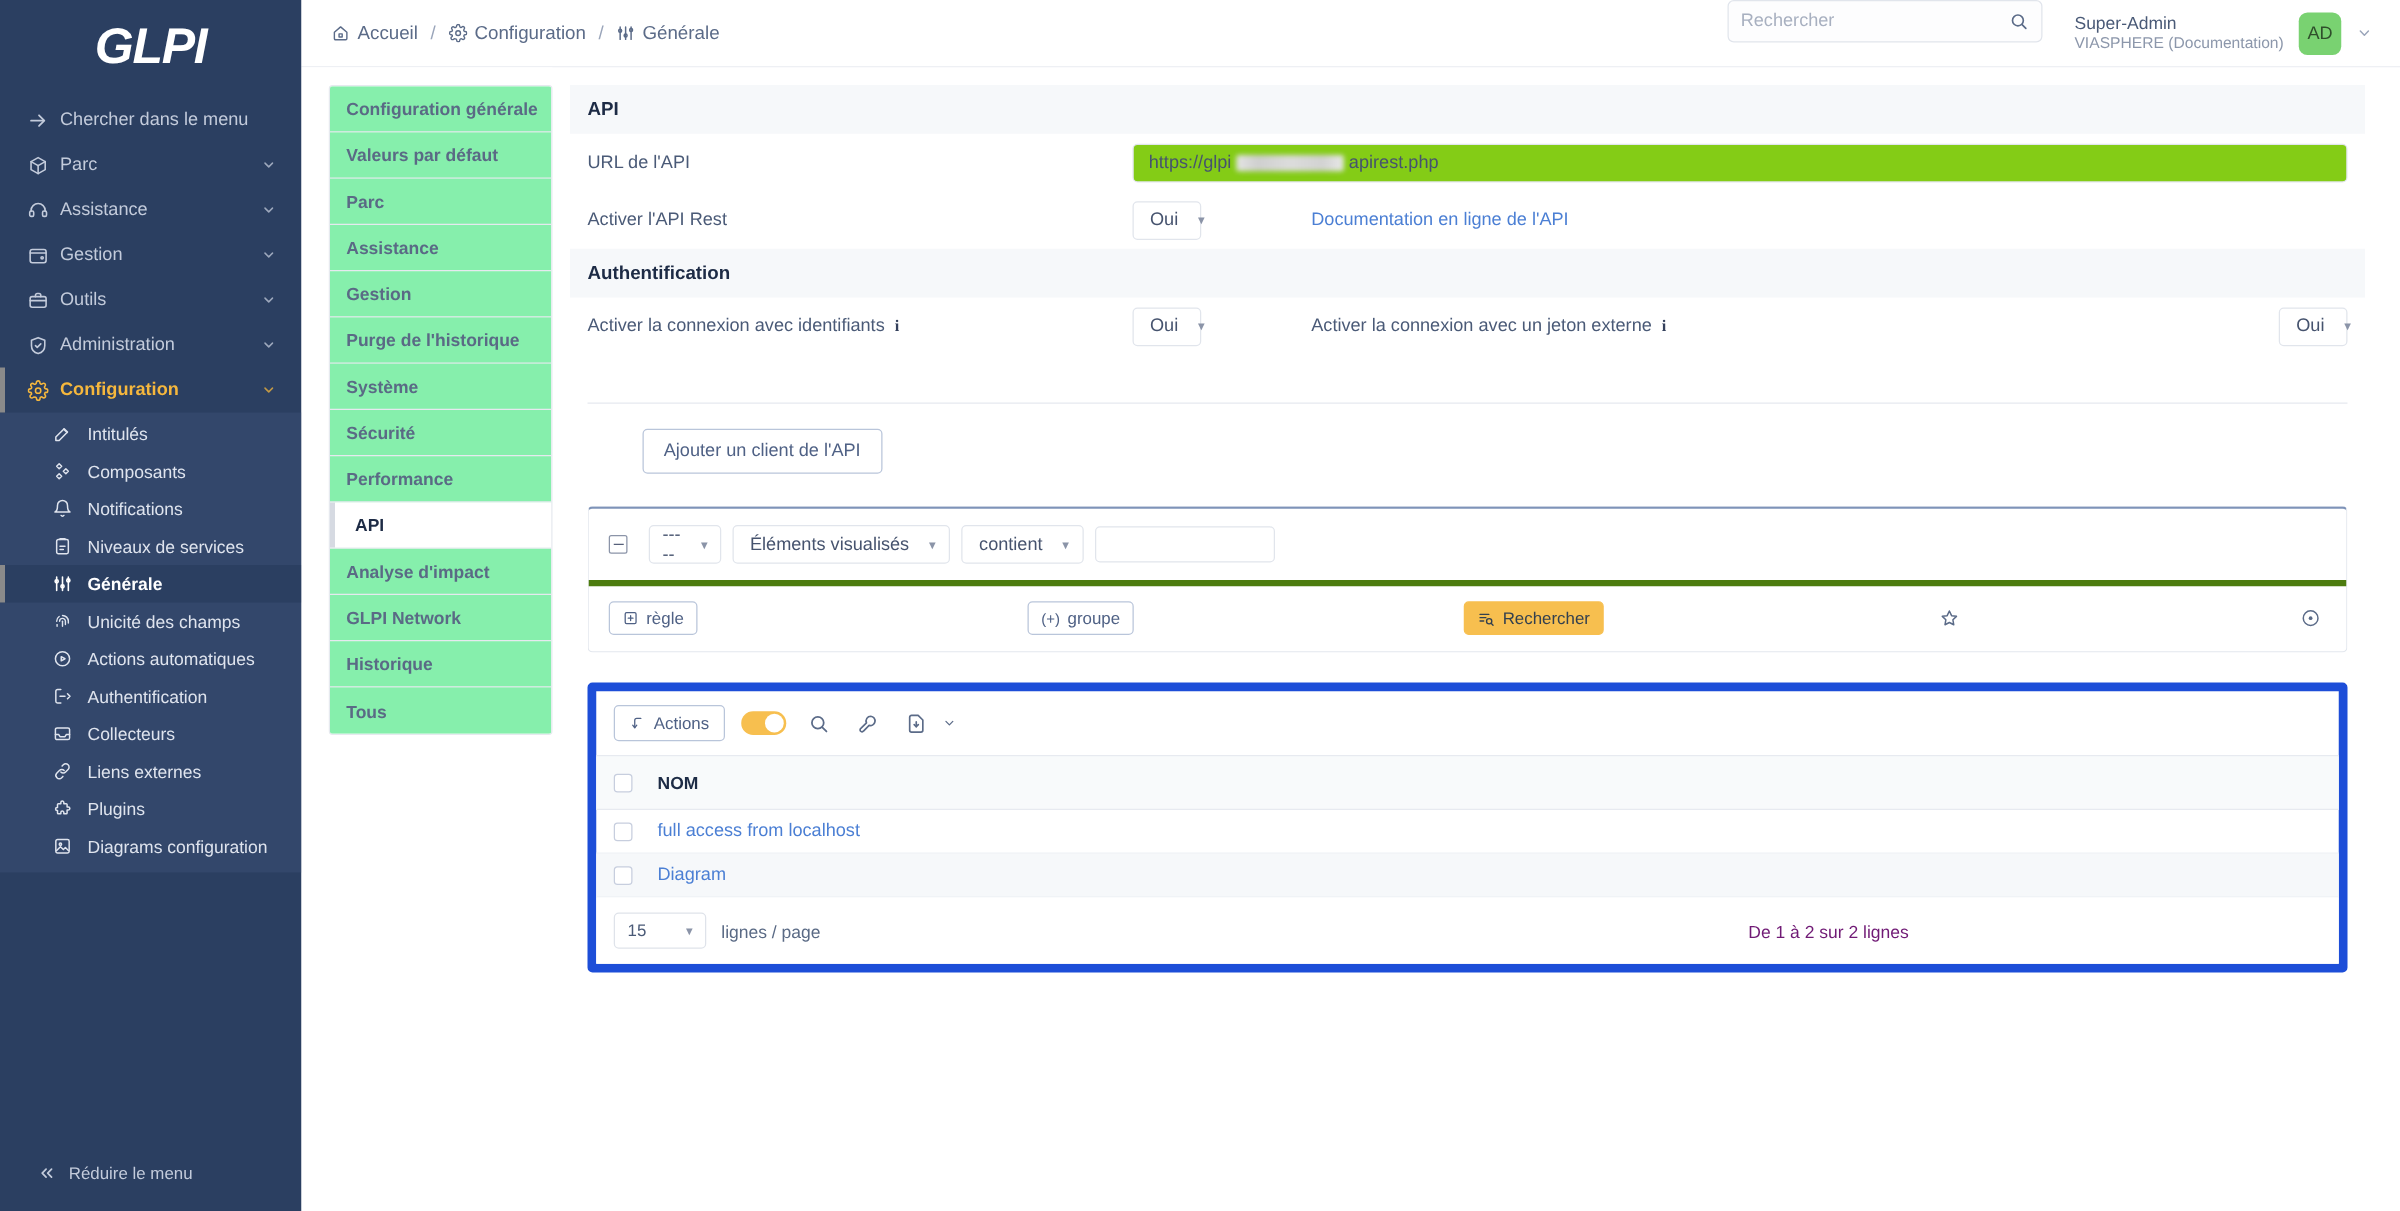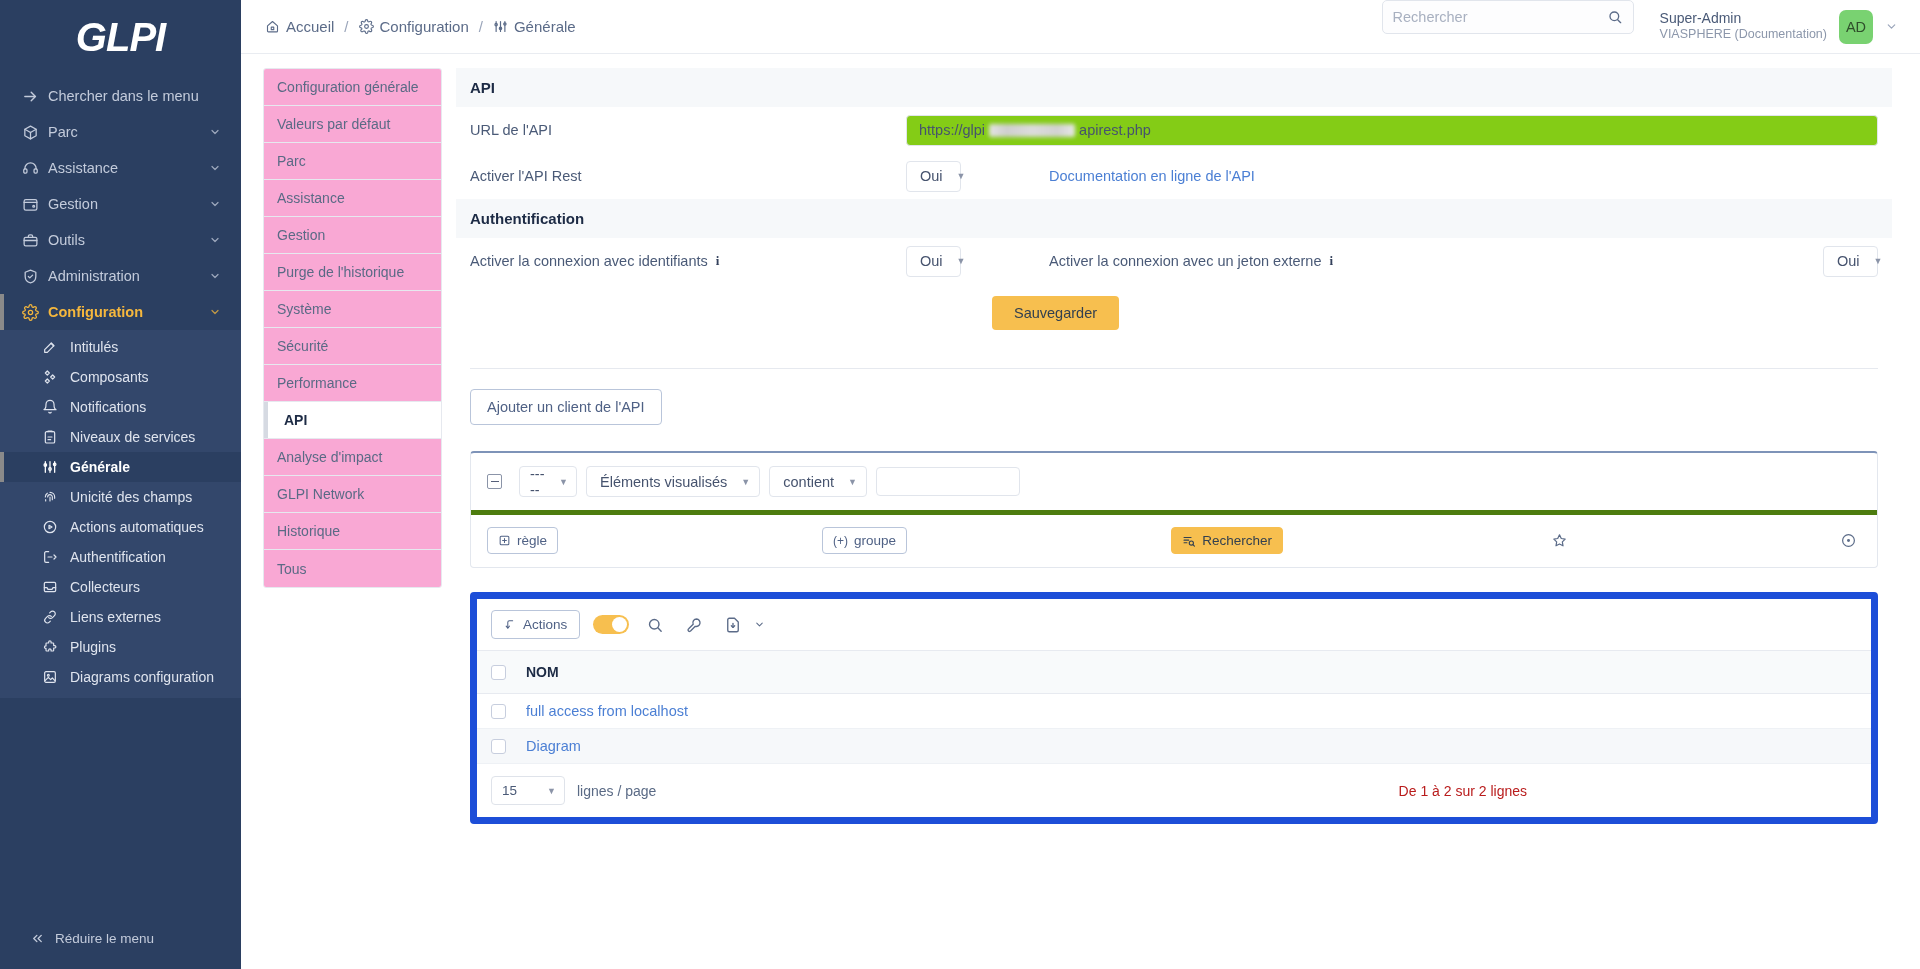--- a/index.html
+++ b/index.html
@@ -107,21 +107,21 @@
 
   
   .tabs-col {
     width: 201px; flex: 0 0 201px; padding-top: 14px; padding-left: 22px;
     background: #ffffff;
   }
   .tabs-list { border: 1px solid #e6e9ef; border-radius: 3px; overflow: hidden; }
   .tab-item {
     height: 37px; display: flex; align-items: center; padding-left: 13px;
     font-size: 14px; color: #5a6a85; border-bottom: 1px solid #e6e9ef;
-    background: #f9a8d4; cursor: pointer; position: relative;
+    background: #86efac; cursor: pointer; position: relative; font-weight: bold;
   }
   .tab-item:last-child { border-bottom: 0; }
   .tab-item.active {
     background: #ffffff; color: #1d2b45; font-weight: bold; padding-left: 20px;
   }
   .tab-item.active::before {
     content: ""; position: absolute; left: 0; top: 0; bottom: 0; width: 4px;
     background: #d6dae2;
   }
 
@@ -166,21 +166,21 @@
     font-size: 14.5px; padding: 9px 22px; cursor: pointer; font-family: inherit;
   }
   .save-row { display: flex; padding: 12px 14px 0; }
   .save-row .pad { width: 522px; flex: 0 0 522px; }
 
   .hr { height: 1px; background: #e6e9ef; margin: 38px 14px 0 14px; }
 
   .add-btn-row { padding: 20px 14px 0; }
   .btn-outline {
     border: 1px solid #b9c5da; background: #fff; color: #4f6185; border-radius: 4px;
-    font-size: 14.5px; padding: 9px 16px; cursor: pointer; font-family: inherit;
+    font-size: 14.5px; padding: 9px 16px; cursor: pointer; font-family: inherit; margin-left: 44px;
   }
 
   
   .search-card {
     margin: 26px 14px 0; border: 1px solid #e3e7ee; border-radius: 4px;
     border-top: 2px solid #7e93b8; background: #fff;
   }
   .crit-row { display: flex; align-items: center; gap: 9px; padding: 13px 16px; }
   .minus-box {
     width: 15px; height: 15px; border: 1px solid #8b94a8; border-radius: 2px;
@@ -238,21 +238,21 @@
     display: flex; align-items: center; padding: 12px 14px; gap: 12px;
     background:#fff;
   }
   .pg-sel {
     width: 74px; height: 29px; border: 1px solid #dfe3ea; border-radius: 4px;
     display: flex; align-items: center; justify-content: space-between;
     padding: 0 8px 0 10px; font-size: 13.5px; color: #4a5a77; cursor: pointer;
   }
   .pg-text { font-size: 14px; color: #5a6a85; }
   .pg-spacer { flex: 1 1 auto; }
-  .pg-count { font-size: 14px; color: #b91c1c; margin-right: 330px; margin-left: 36px; }
+  .pg-count { font-size: 14px; color: #701a75; margin-right: 330px; margin-left: 36px; }
 
   svg { display: block; }
 </style>
 </head>
 <body>
 
 <aside class="sidebar">
   <div class="logo-wrap">
     <div class="logo">GLPI</div>
   </div>
@@ -644,24 +644,20 @@
             <i class="info-i">i</i>
           </div>
           <div class="spacer"></div>
           <div class="sel" style="width:55px">
             <span>Oui</span>
             <span class="caret">▼</span>
           </div>
         </div>
       </div>
 
-      <div class="save-row">
-        <div class="pad"></div>
-        <button class="btn-save">Sauvegarder</button>
-      </div>
 
       <div class="hr"></div>
 
       <div class="add-btn-row">
         <button class="btn-outline">Ajouter un client de l'API</button>
       </div>
 
       <div class="search-card">
         <div class="crit-row">
           <div class="minus-box">

